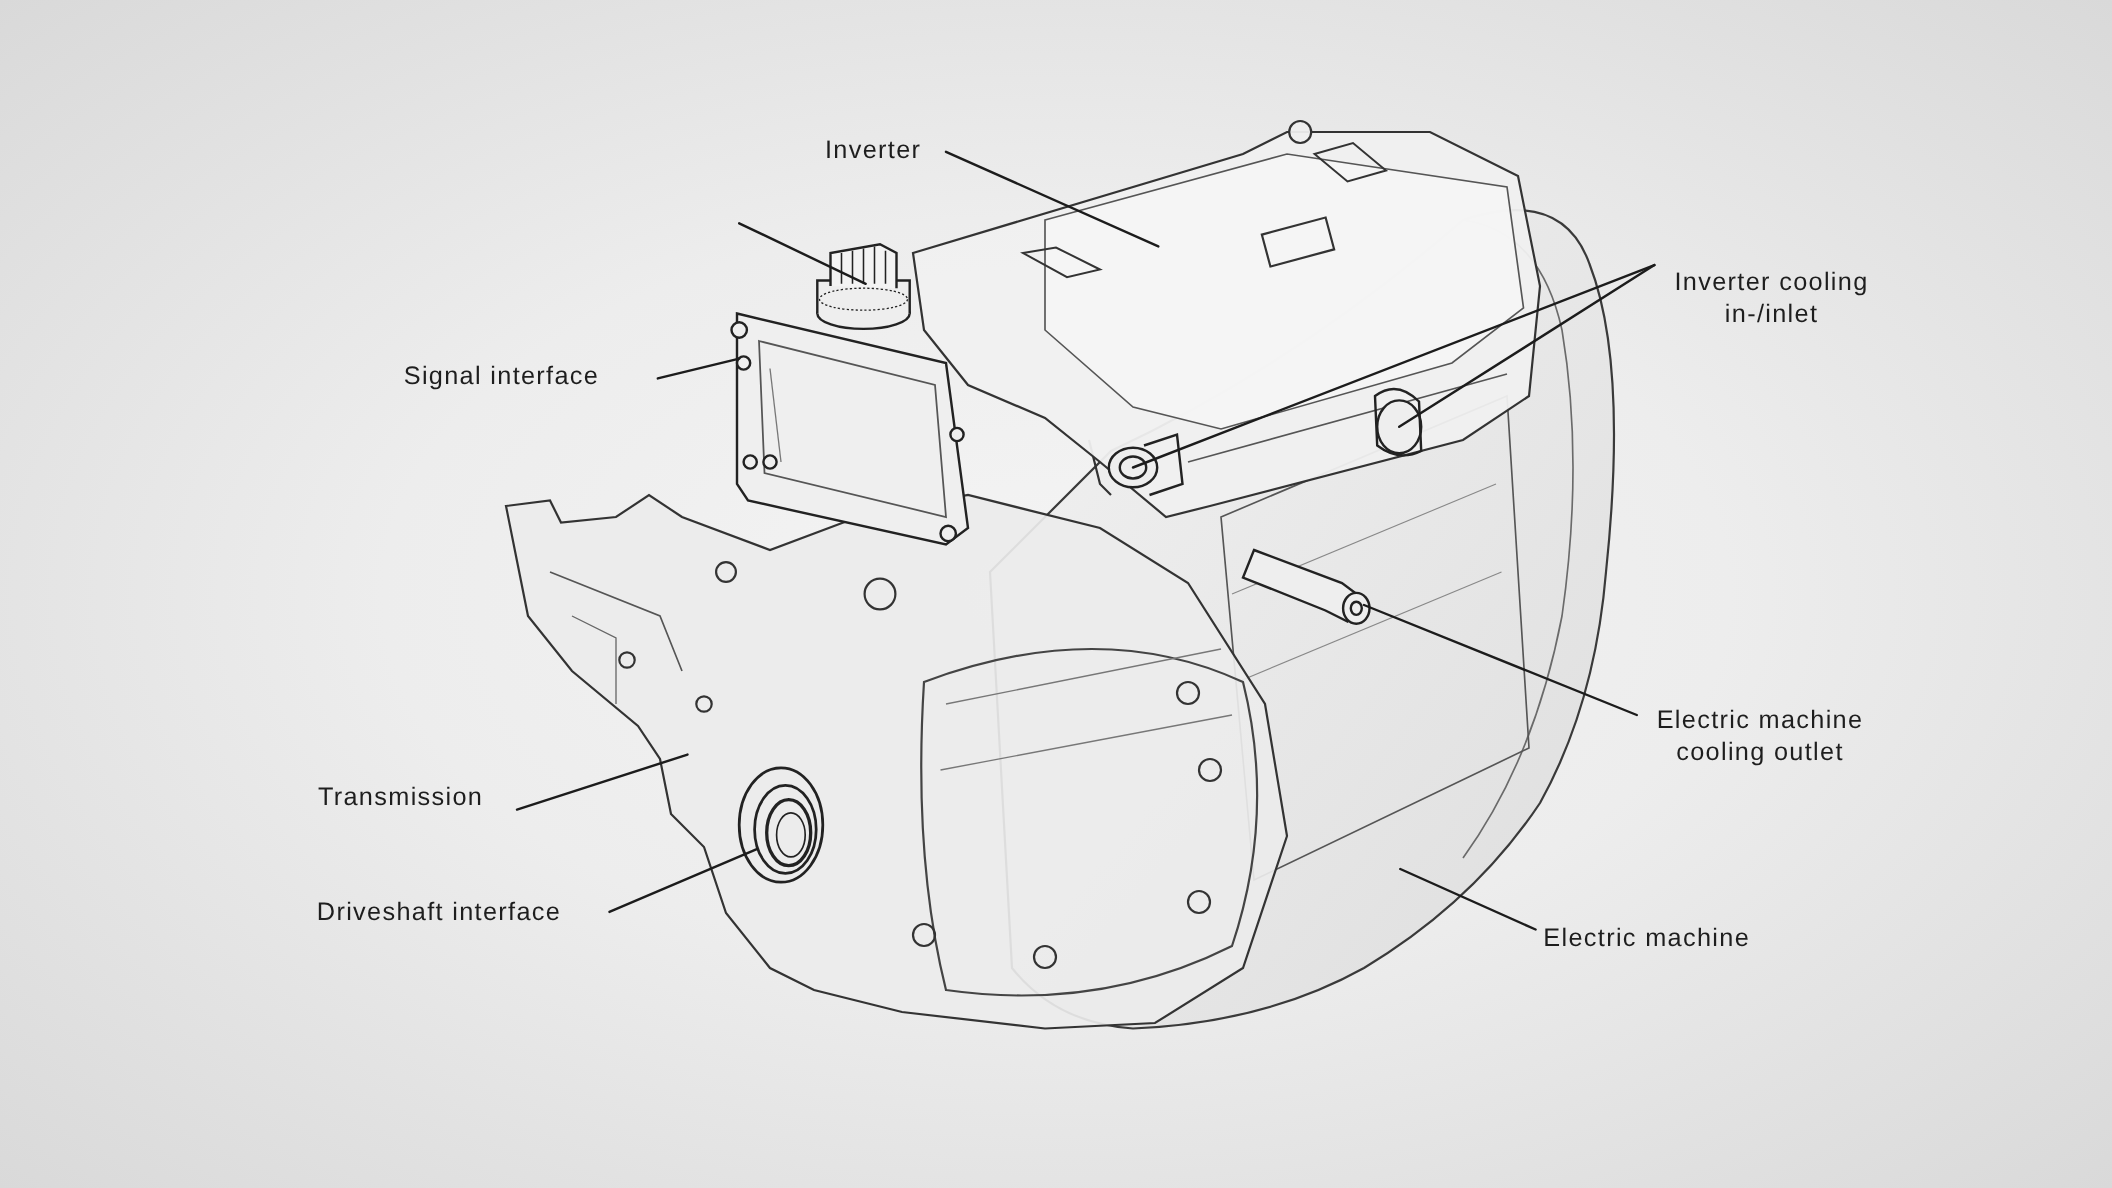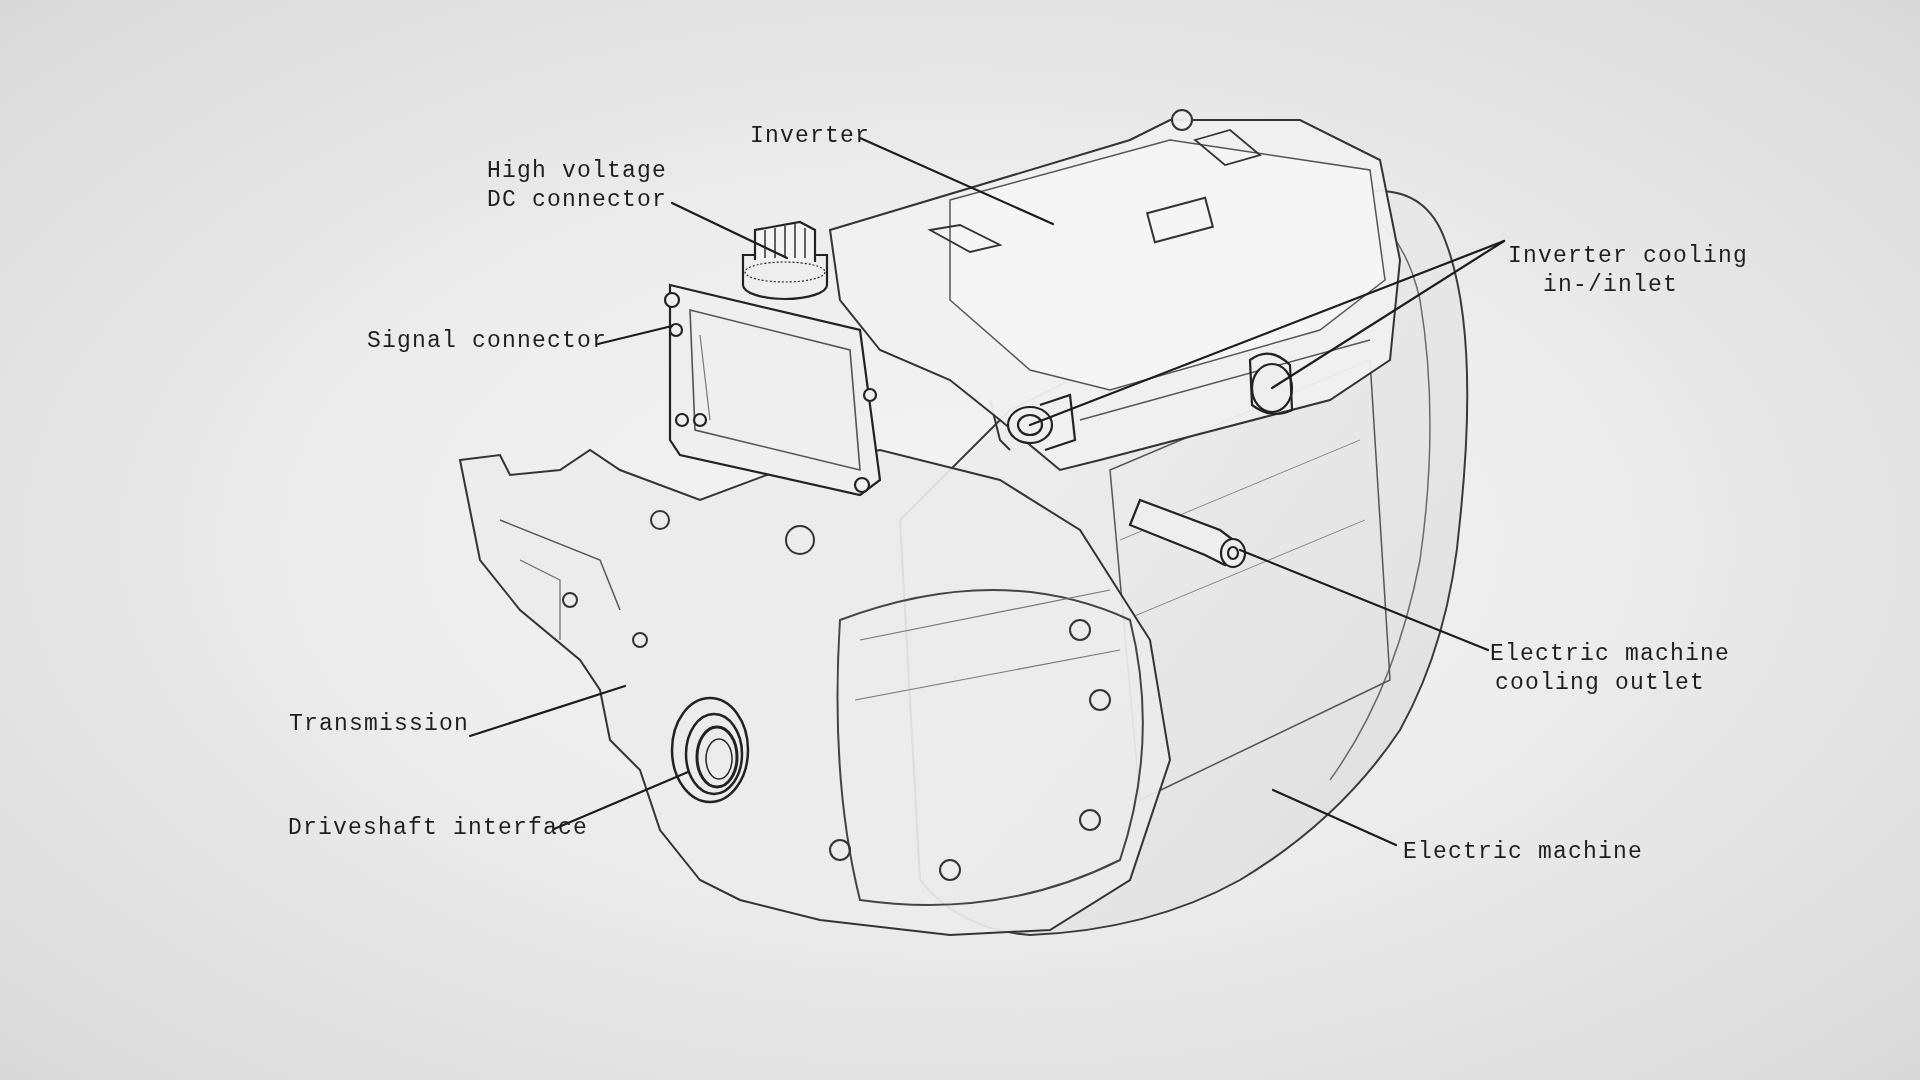--- a/index.html
+++ b/index.html
@@ -12,21 +12,20 @@
   body {
     font-family: "Liberation Sans", "DejaVu Sans", sans-serif;
     background: radial-gradient(ellipse at 50% 50%, #f4f4f4 0%, #ededed 45%, #e2e2e2 75%, #d9d9d9 100%);
     position: relative;
   }
   .stage {
     position: absolute;
     left: 0; top: 0;
     width: 1914px;
     height: 1080px;
-    font-family: Liberation Mono, monospace;
   }
   svg.art {
     position: absolute;
     left: 0; top: 0;
     width: 1920px;
     height: 1080px;
   }
   .label {
     position: absolute;
     color: #1e1e1e;
@@ -139,27 +138,23 @@
       <line x1="470" y1="736" x2="625" y2="686"></line>
       <line x1="554" y1="829" x2="688" y2="772"></line>
       <line x1="1396" y1="845" x2="1273" y2="790"></line>
     </g>
   </svg>
 
   <div class="label" style="left:750px; top:122px;">
     <span>Inverter</span>
   </div>
 
-  <div class="label center" style="left:482px; top:157px; width:190px;">
-    <span>High voltage</span>
-    <span>DC connector</span>
-  </div>
 
   <div class="label" style="left:367px; top:327px;">
-    <span>Signal connector</span>
+    <span>Signal interface</span>
   </div>
 
   <div class="label center" style="left:1508px; top:242px; width:205px;">
     <span>Inverter cooling</span>
     <span>in-/inlet</span>
   </div>
 
   <div class="label center" style="left:1490px; top:640px; width:220px;">
     <span>Electric machine</span>
     <span>cooling outlet</span>

